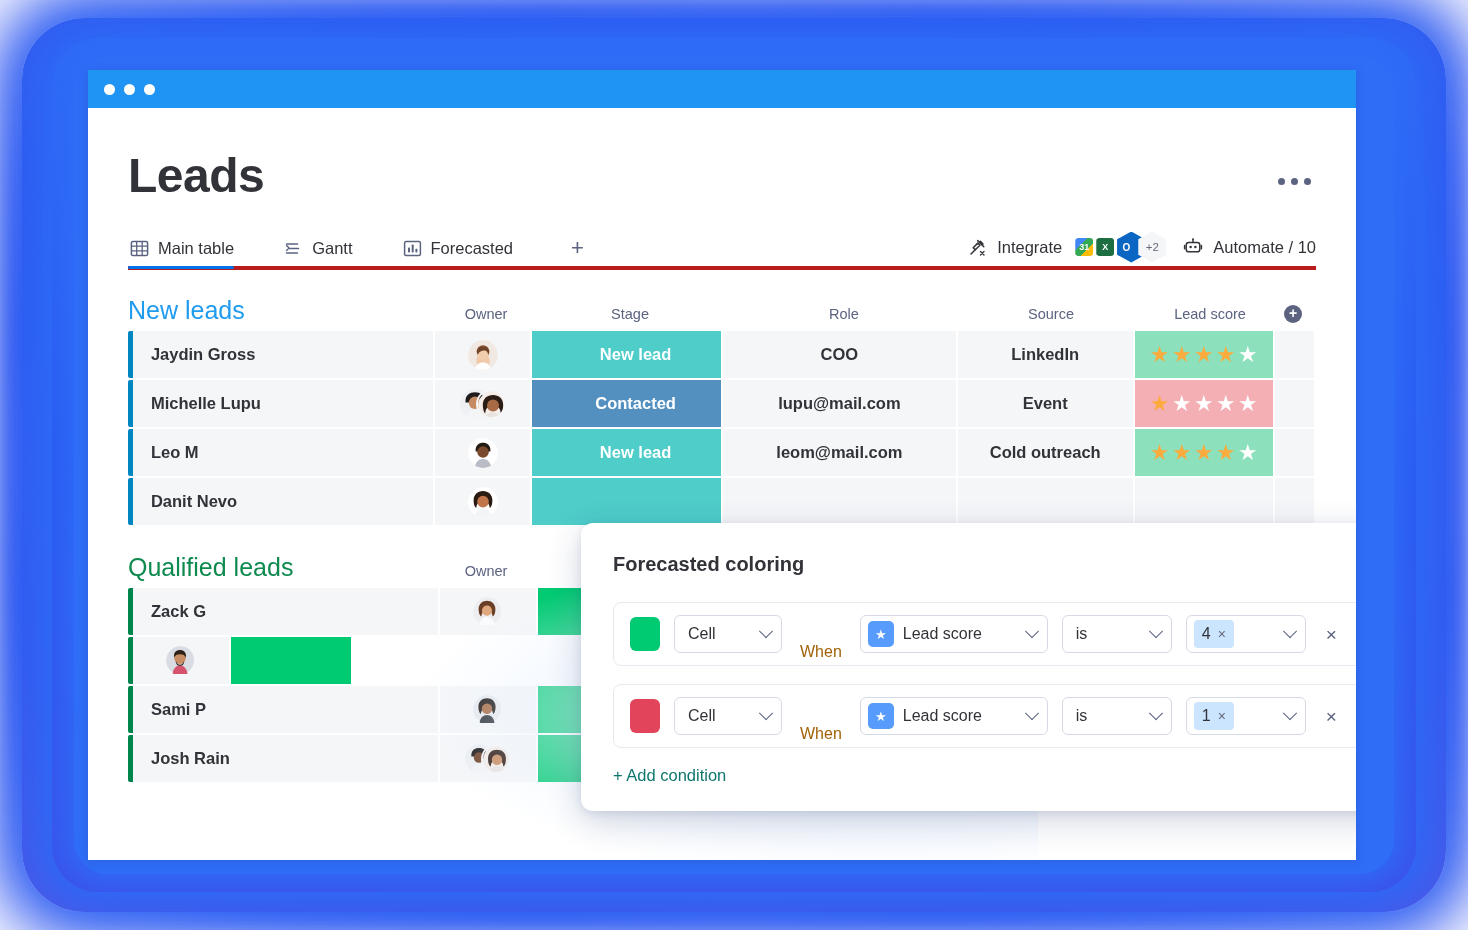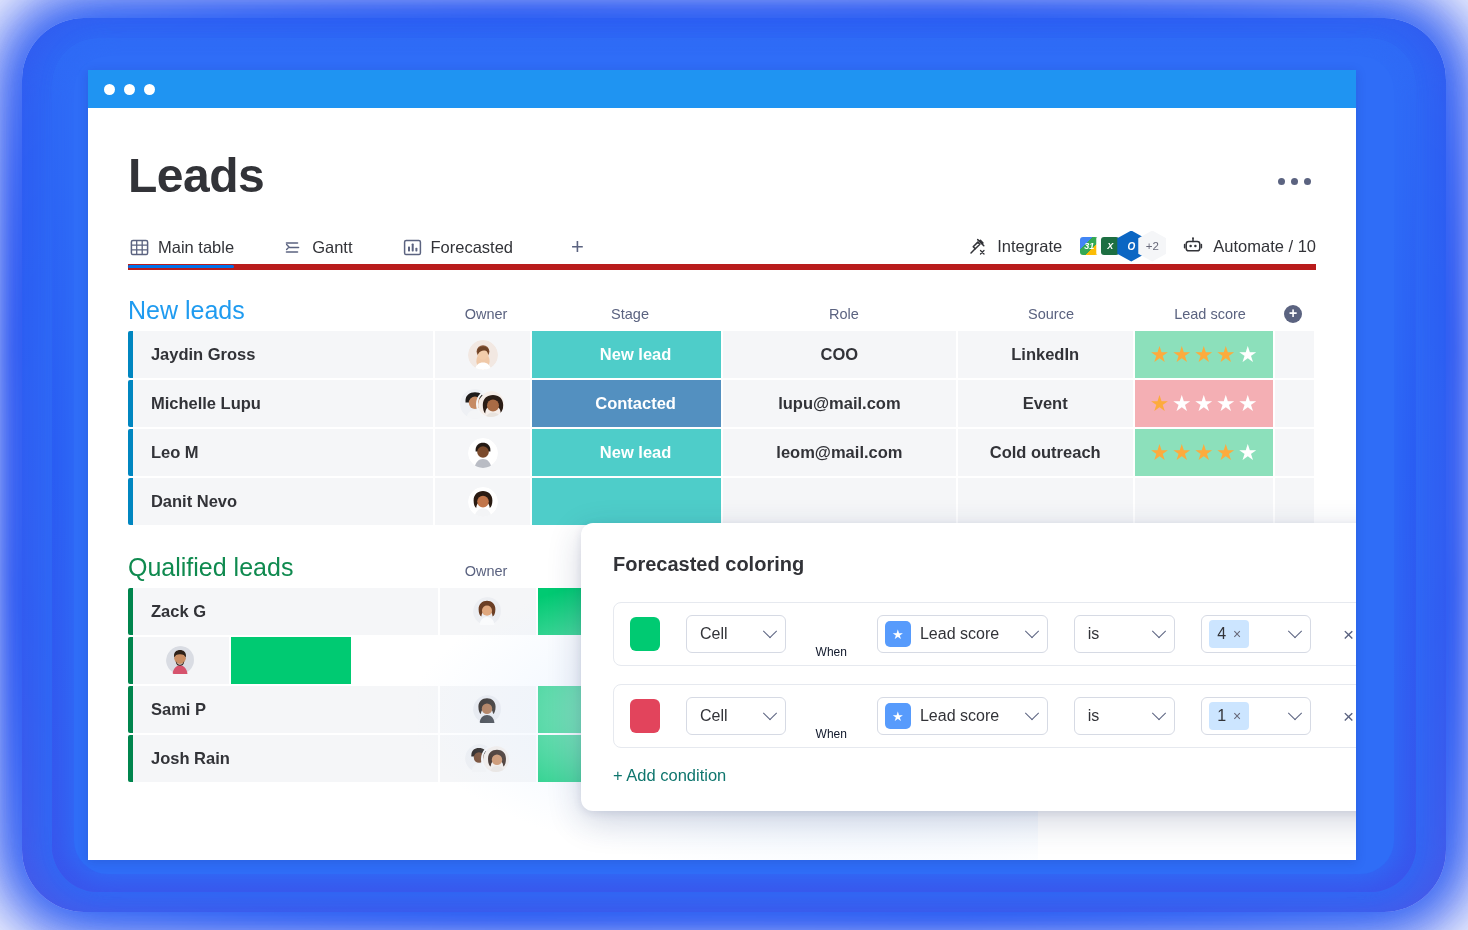--- a/index.html
+++ b/index.html
@@ -118,21 +118,21 @@
     border-radius: 50%;
     background: #5b6380;
   }
 
   
   .tabbar {
     margin-top: 30px;
     display: flex;
     align-items: center;
     justify-content: space-between;
-    border-bottom: 6px solid #b91c1c;
+    border-bottom: 4px solid #b91c1c;
     height: 40px;
   }
   .tabs { display: flex; align-items: center; height: 40px; }
   .tab {
     display: flex; align-items: center; gap: 9px;
     height: 40px;
     padding: 0 14px 0 2px;
     margin-right: 34px;
     font-size: 16.5px;
     color: #323338;
@@ -161,27 +161,26 @@
   .tool {
     display: flex; align-items: center; gap: 9px;
     font-size: 16.5px; color: #323338;
     cursor: pointer;
   }
   .integ-stack { display: flex; align-items: center; margin-left: 4px; }
   .hex {
     width: 28px; height: 31px;
     margin-left: -7px;
     position: relative;
-    display: flex; align-items: center; justify-content: center;
+    display: flex; align-items: center; justify-content: flex-start;
     clip-path: polygon(50% 0%, 100% 25%, 100% 75%, 50% 100%, 0% 75%, 0% 25%);
     background: #ffffff;
     font-size: 9px;
     font-weight: 700;
     color: #ffffff;
-    font-style: italic;
   }
   .hex:first-child { margin-left: 0; }
   .hex-inner {
     width: 18px; height: 18px;
     border-radius: 3px;
     display: flex; align-items: center; justify-content: center;
     font-size: 9px; font-weight: 700;
   }
   .hex-gcal { background: #ffffff; }
   .hex-gcal .hex-inner {
@@ -308,21 +307,21 @@
     color: #323338;
     margin-bottom: 26px;
   }
   .cond-row {
     border: 1px solid #e6e9ef;
     border-radius: 8px;
     height: 64px;
     display: flex;
     align-items: center;
     padding: 0 16px;
-    gap: 26px;
+    gap: 14px;
     margin-bottom: 18px;
   }
   .swatch {
     width: 30px; height: 34px;
     border-radius: 6px;
     flex: none;
     cursor: pointer;
   }
   .select {
     height: 38px;
@@ -336,22 +335,22 @@
     color: #323338;
     background: #ffffff;
     cursor: pointer;
     gap: 10px;
   }
   .sel-cell { width: 108px; }
   .sel-col  { width: 188px; padding-left: 7px; }
   .sel-op   { width: 110px; }
   .sel-val  { width: 120px; padding-left: 7px; }
   .when {
-    font-size: 12px;
-    color: #0f172a;
+    font-size: 16px;
+    color: #a16207;
     padding: 0 4px;
     margin-top: 35px;
   }
   .colchip {
     display: flex; align-items: center; gap: 9px;
   }
   .star-badge {
     width: 26px; height: 26px;
     border-radius: 5px;
     background: #579bfc;

